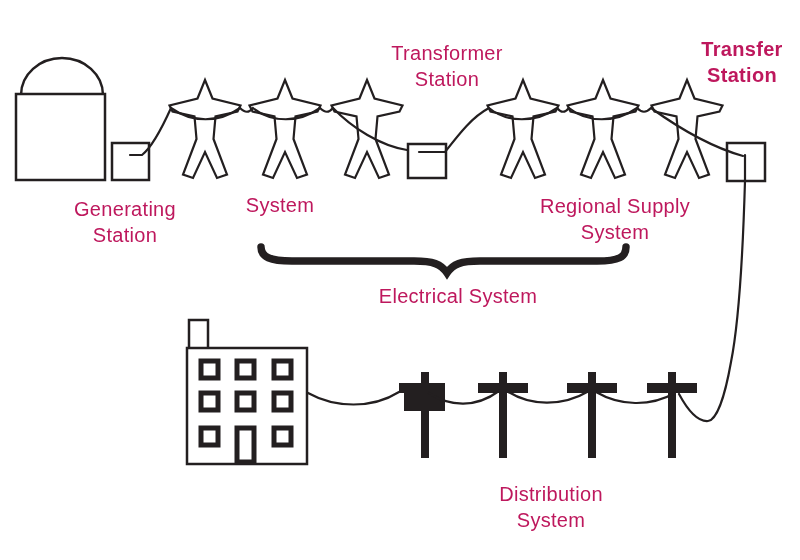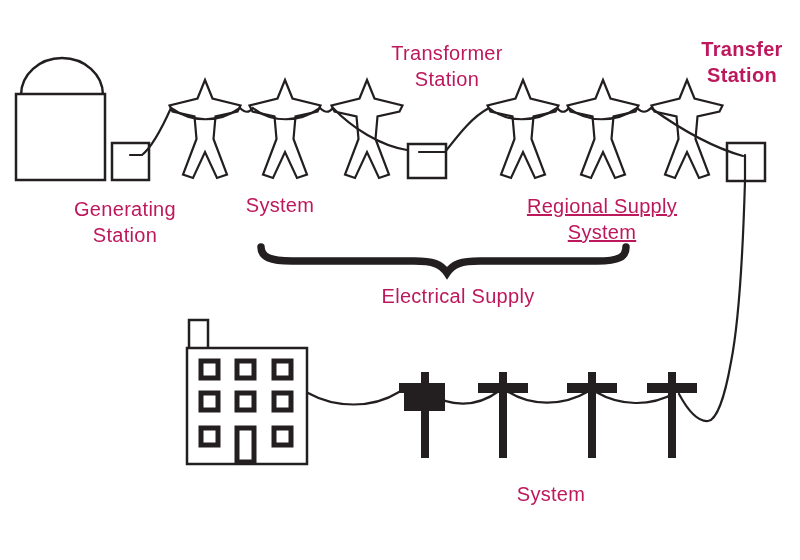--- a/index.html
+++ b/index.html
@@ -125,32 +125,33 @@
 
   <div class="lbl" style="left:180px;top:192px;width:200px;">
     <span>System</span>
   </div>
 
   <div class="lbl" style="left:347px;top:40px;width:200px;">
     <span>Transformer</span>
     <span>Station</span>
   </div>
 
-  <div class="lbl" style="left:502px;top:193px;width:200px;text-decoration:underline;">
+  <div class="lbl" style="left:515px;top:193px;width:200px;">
     <span>Regional Supply</span>
     <span>System</span>
   </div>
 
   <div class="lbl bold" style="left:662px;top:36px;width:160px;">
     <span>Transfer</span>
     <span>Station</span>
   </div>
 
   <div class="lbl" style="left:338px;top:283px;width:240px;">
-    <span>Electrical Supply</span>
+    <span>Electrical System</span>
   </div>
 
 
   <div class="lbl" style="left:451px;top:481px;width:200px;">
+    <span>Distribution</span>
     <span>System</span>
   </div>
 
 </div>
 
 </body></html>

